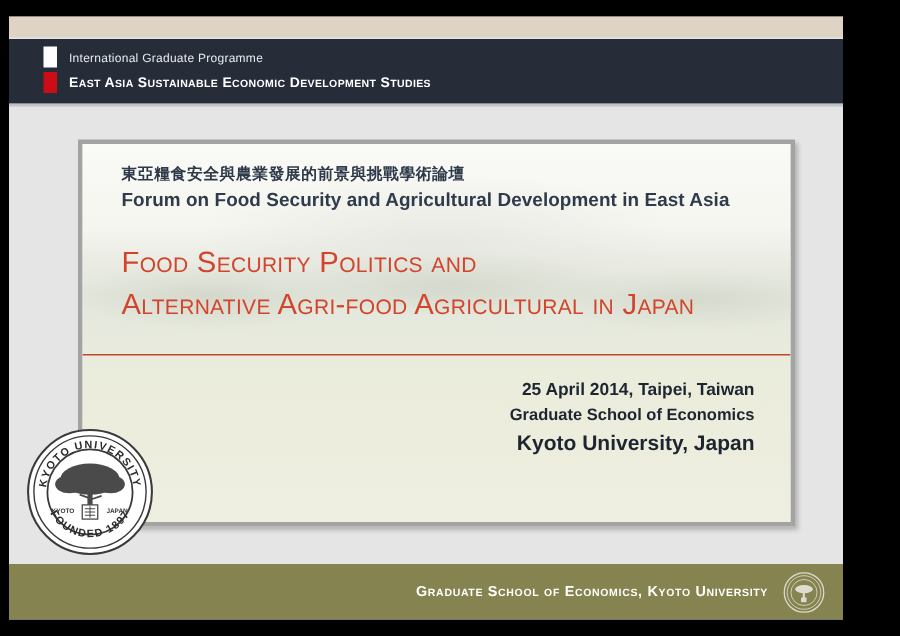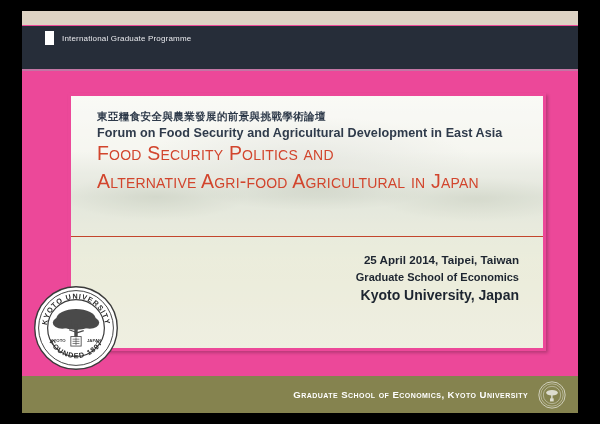--- a/index.html
+++ b/index.html
@@ -18,25 +18,25 @@
   #page-frame {
     position: relative;
     width: 600px;
     height: 424px;
     background: #000000;
   }
 
   
   #slide {
     position: absolute;
-    left: 22px;
+    left: 6px;
     top: 11px;
     width: 556px;
     height: 402px;
-    background: #ec4899;
+    background: #e5e5e5;
     overflow: hidden;
   }
 
   
   #top-strip {
     position: absolute;
     left: 0;
     top: 0;
     width: 100%;
     height: 14px;
@@ -94,21 +94,21 @@
     white-space: nowrap;
   }
 
   
   #content-box {
     position: absolute;
     left: 46px;
     top: 82px;
     width: 478px;
     height: 258px;
-    border: 3px solid #ec4899;
+    border: 3px solid #a3a3a3;
     box-sizing: border-box;
     background: #f2f1e6;
     overflow: hidden;
     box-shadow: 2px 2px 3px rgba(0,0,0,.22);
   }
 
   
   #photo-bg {
     position: absolute;
     inset: 0;
@@ -156,20 +156,21 @@
   #forum-en {
     color: #2f3b4b;
     font-size: 12.6px;
     font-weight: 700;
     letter-spacing: .05px;
     margin-top: 3px;
     white-space: nowrap;
   }
 
   #main-title {
+    margin-top: 22px;
   }
   .title-line {
     color: #d2452d;
     font-size: 19.5px;
     font-variant: small-caps;
     font-weight: normal;
     letter-spacing: .2px;
     line-height: 1.42;
     white-space: nowrap;
   }
@@ -246,20 +247,24 @@
 <div id="page-frame">
 
   <div id="slide">
 
     <div id="top-strip"></div>
 
     <div id="header-band">
       <div class="hdr-row" id="hdr-row-1">
         <span class="hdr-chip chip-white"></span>
         <span class="hdr-text-1">International Graduate Programme</span>
+      </div>
+      <div class="hdr-row" id="hdr-row-2">
+        <span class="hdr-chip chip-red"></span>
+        <span class="hdr-text-2">East Asia Sustainable Economic Development Studies</span>
       </div>
     </div>
 
     <div id="content-box">
       <div id="photo-bg"></div>
       <div id="photo-veil"></div>
 
       <div id="title-rule"></div>
 
       <div id="text-layer">

